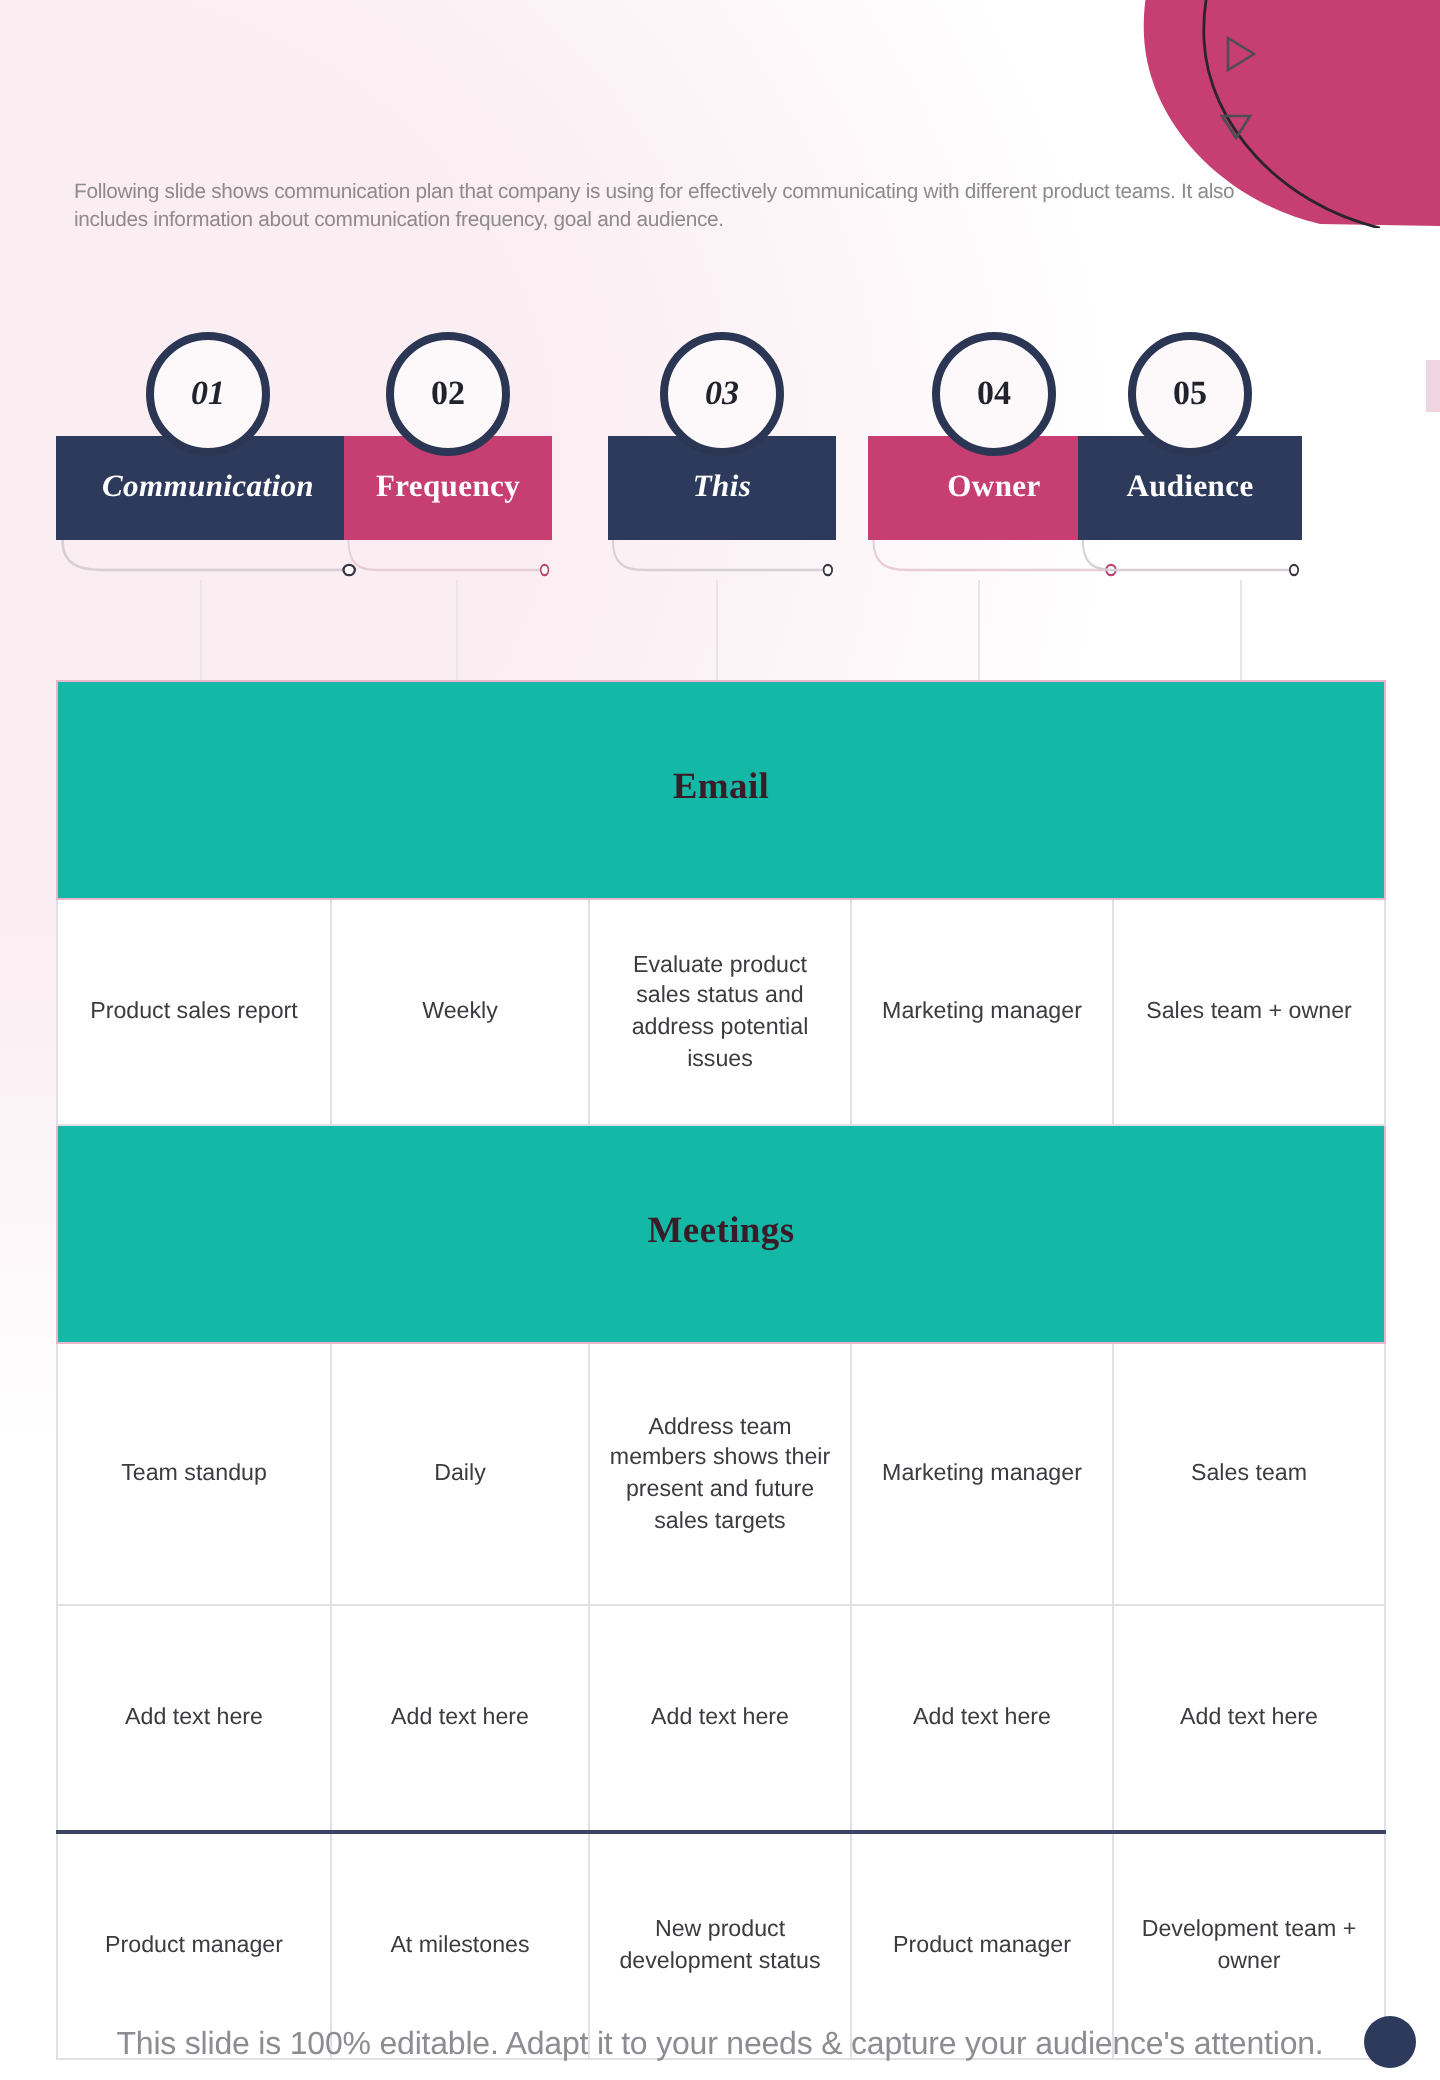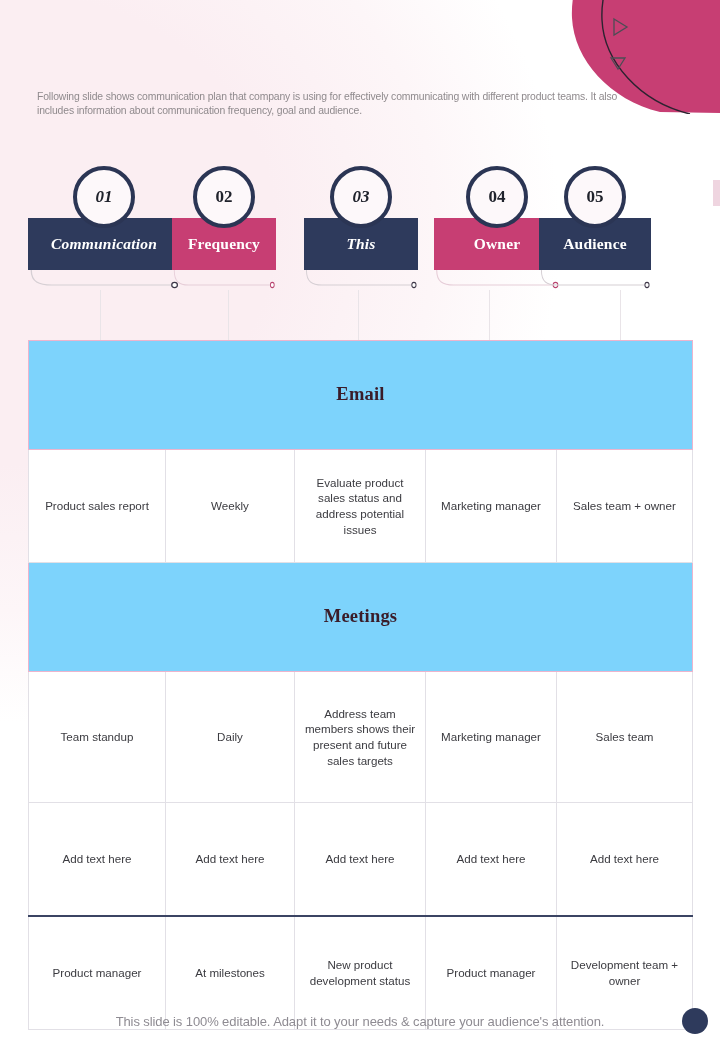--- a/index.html
+++ b/index.html
@@ -89,39 +89,39 @@
   .table td{
     border:1px solid #e2e0e6;
     vertical-align:middle;
     text-align:center;
     font-size:11.6px;
     line-height:15.6px;
     color:#3b3b40;
     padding:6px 7px;
   }
   .section-row td{
-    background:#7dd3fc;
+    background:#14b8a6;
     border:1px solid #edb4cd;
     color:#3a1c29;
     font-family:"Liberation Serif", serif;
     font-weight:700;
     font-size:18.5px;
     height:96px;
     letter-spacing:0.2px;
     text-align:center;
   }
   .data-row td{height:100px;}
   .row-tall td{height:118px;}
   .table .lastrow td{border-bottom:2px solid #3b4463;}
 
   
   .footer{
     position:absolute;left:0;right:0;top:1014px;
     text-align:center;
-    font-size:13px;
+    font-size:16px;
     color:#8e8b92;
     letter-spacing:-0.1px;
   }
   .dot-navy{
     position:absolute;right:12px;top:1008px;
     width:26px;height:26px;border-radius:50%;
     background:#2e3a5c;
   }
   .edge-pink{
     position:absolute;right:0px;top:180px;

